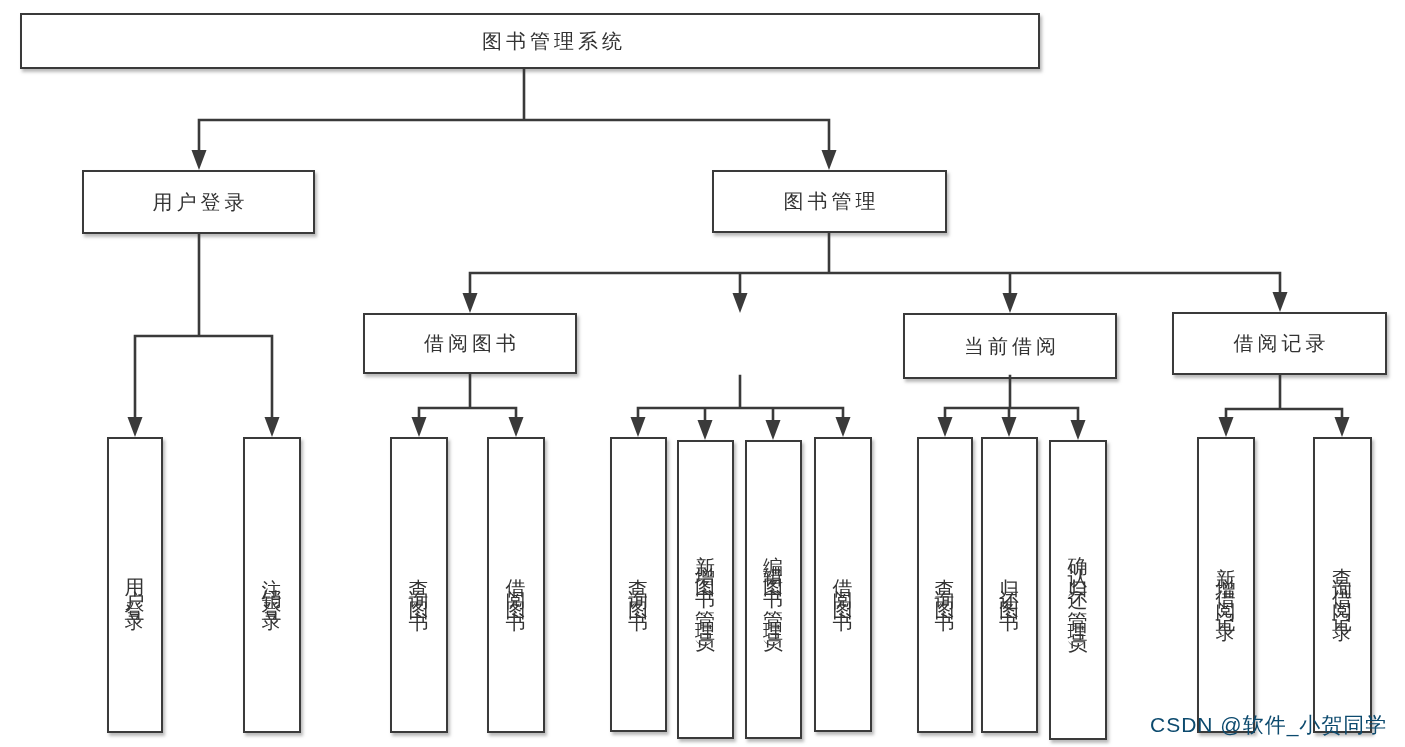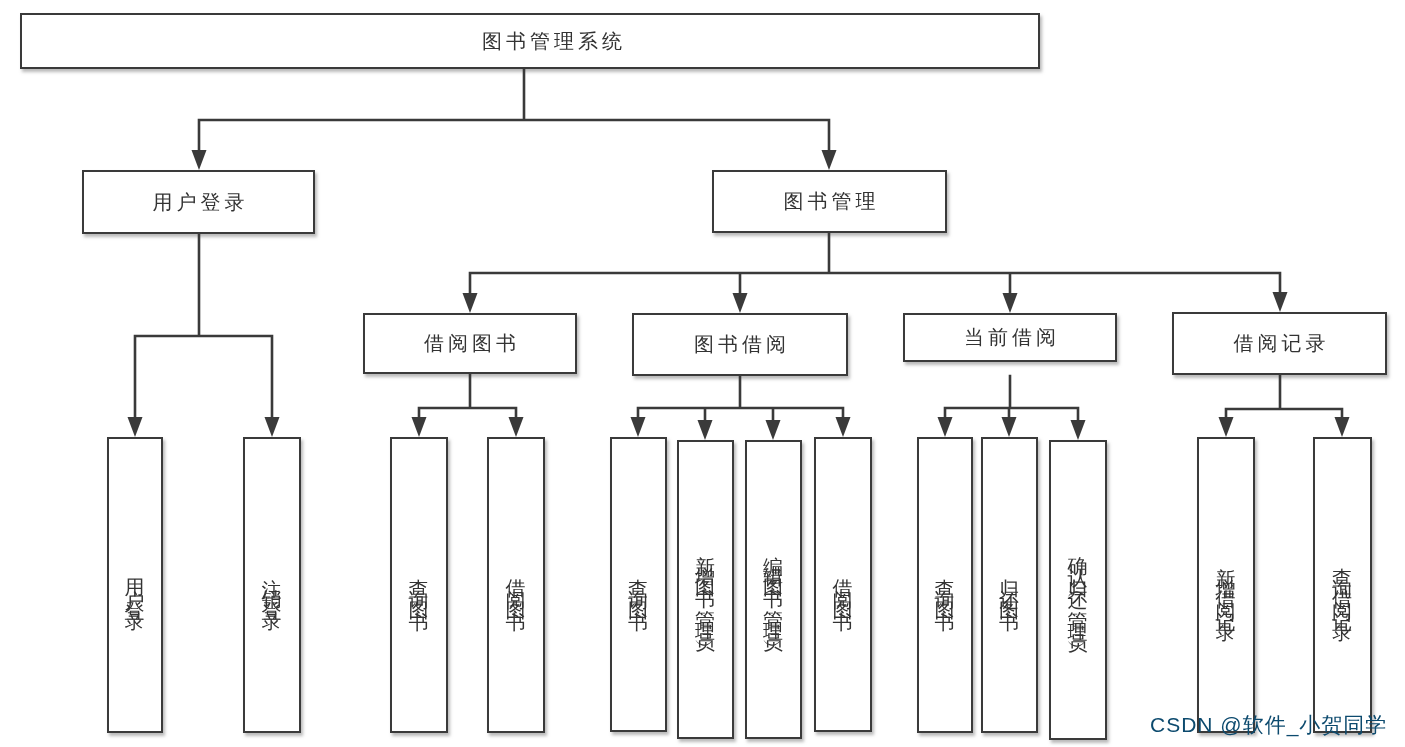--- a/index.html
+++ b/index.html
@@ -85,24 +85,21 @@
   <div class="node hnode" style="left:82px;top:170px;width:233px;height:64px;">
     <span>用户登录</span>
   </div>
   <div class="node hnode" style="left:712px;top:170px;width:235px;height:63px;">
     <span>图书管理</span>
   </div>
 
   <div class="node hnode" style="left:363px;top:313px;width:214px;height:61px;">
     <span>借阅图书</span>
   </div>
-  <div class="node hnode" style="left:632px;top:313px;width:216px;height:63px;">
-    <span>图书借阅</span>
-  </div>
-  <div class="node hnode" style="left:903px;top:313px;width:214px;height:49px;">
+  <div class="node hnode" style="left:903px;top:313px;width:214px;height:66px;">
     <span>当前借阅</span>
   </div>
   <div class="node hnode" style="left:1172px;top:312px;width:215px;height:63px;font-family:Liberation Serif, serif;">
     <span>借阅记录</span>
   </div>
 
   <div class="node vnode" style="left:107px;top:437px;width:56px;height:296px;">
     <span>用户登录</span>
   </div>
   <div class="node vnode" style="left:243px;top:437px;width:58px;height:296px;">

